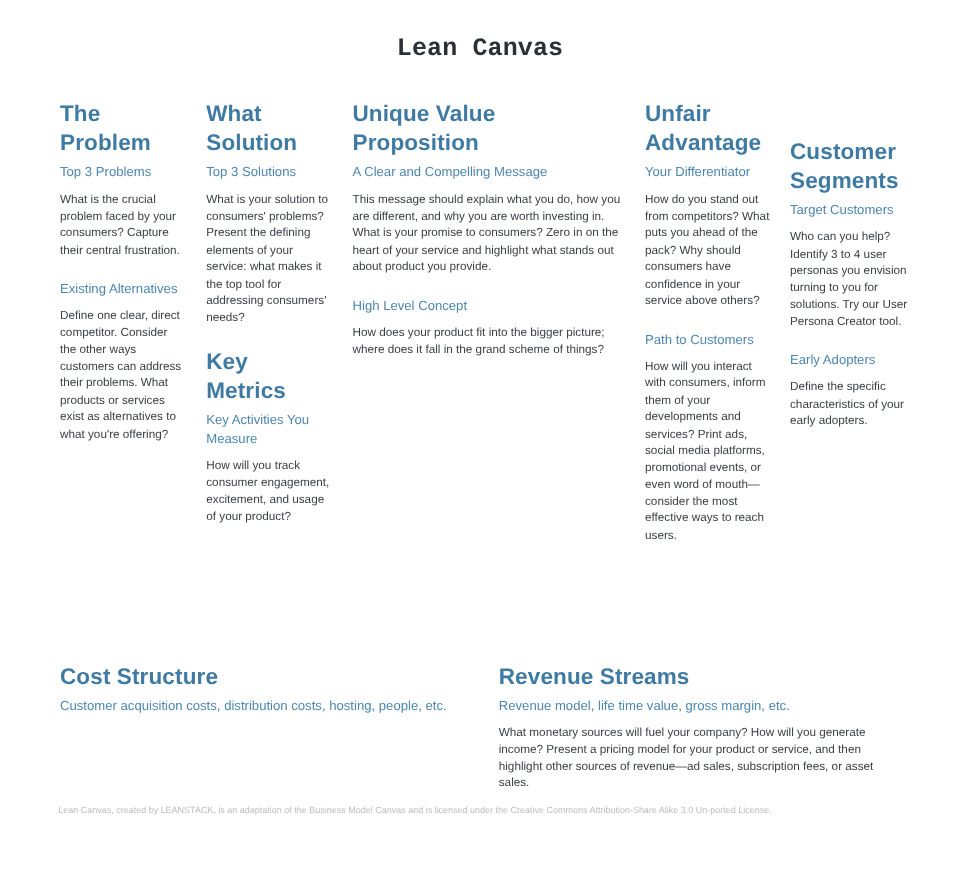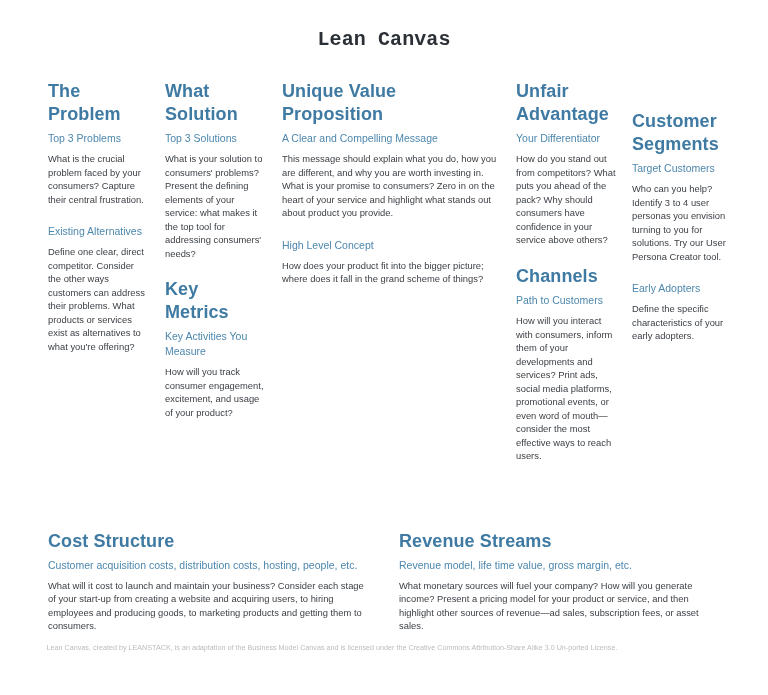--- a/index.html
+++ b/index.html
@@ -57,37 +57,35 @@
   <div class="h2">A Clear and Compelling Message</div>
   <div class="p">This message should explain what you do, how you are different, and why you are worth investing in. What is your promise to consumers? Zero in on the heart of your service and highlight what stands out about product you provide.</div>
   <div class="h2">High Level Concept</div>
   <div class="p">How does your product fit into the bigger picture; where does it fall in the grand scheme of things?</div>
 </div>
 
 <div class="col" style="left:516px; width:100px;">
   <div class="h1">Unfair Advantage</div>
   <div class="h2">Your Differentiator</div>
   <div class="p">How do you stand out from competitors? What puts you ahead of the pack? Why should consumers have confidence in your service above others?</div>
-  <div class="h1">Channels</div>
   <div class="h2">Path to Customers</div>
   <div class="p">How will you interact with consumers, inform them of your developments and services? Print ads, social media platforms, promotional events, or even word of mouth—consider the most effective ways to reach users.</div>
 </div>
 
 <div class="col" style="left:632px; width:100px;margin-top:30px;">
   <div class="h1">Customer Segments</div>
   <div class="h2">Target Customers</div>
   <div class="p">Who can you help? Identify 3 to 4 user personas you envision turning to you for solutions. Try our User Persona Creator tool.</div>
   <div class="h2">Early Adopters</div>
   <div class="p">Define the specific characteristics of your early adopters.</div>
 </div>
 
 <div class="bottom" style="left:48px; width:320px;">
   <div class="h1">Cost Structure</div>
   <div class="h2">Customer acquisition costs, distribution costs, hosting, people, etc.</div>
-  <div class="p">What will it cost to launch and maintain your business? Consider each stage of your start-up from creating a website and acquiring users, to hiring employees and producing goods, to marketing products and getting them to consumers.</div>
 </div>
 
 <div class="bottom" style="left:399px; width:325px;">
   <div class="h1">Revenue Streams</div>
   <div class="h2">Revenue model, life time value, gross margin, etc.</div>
   <div class="p">What monetary sources will fuel your company? How will you generate income? Present a pricing model for your product or service, and then highlight other sources of revenue—ad sales, subscription fees, or asset sales.</div>
 </div>
 
 <div class="footer">Lean Canvas, created by LEANSTACK, is an adaptation of the Business Model Canvas and is licensed under the Creative Commons Attribution-Share Alike 3.0 Un-ported License.</div>
 

